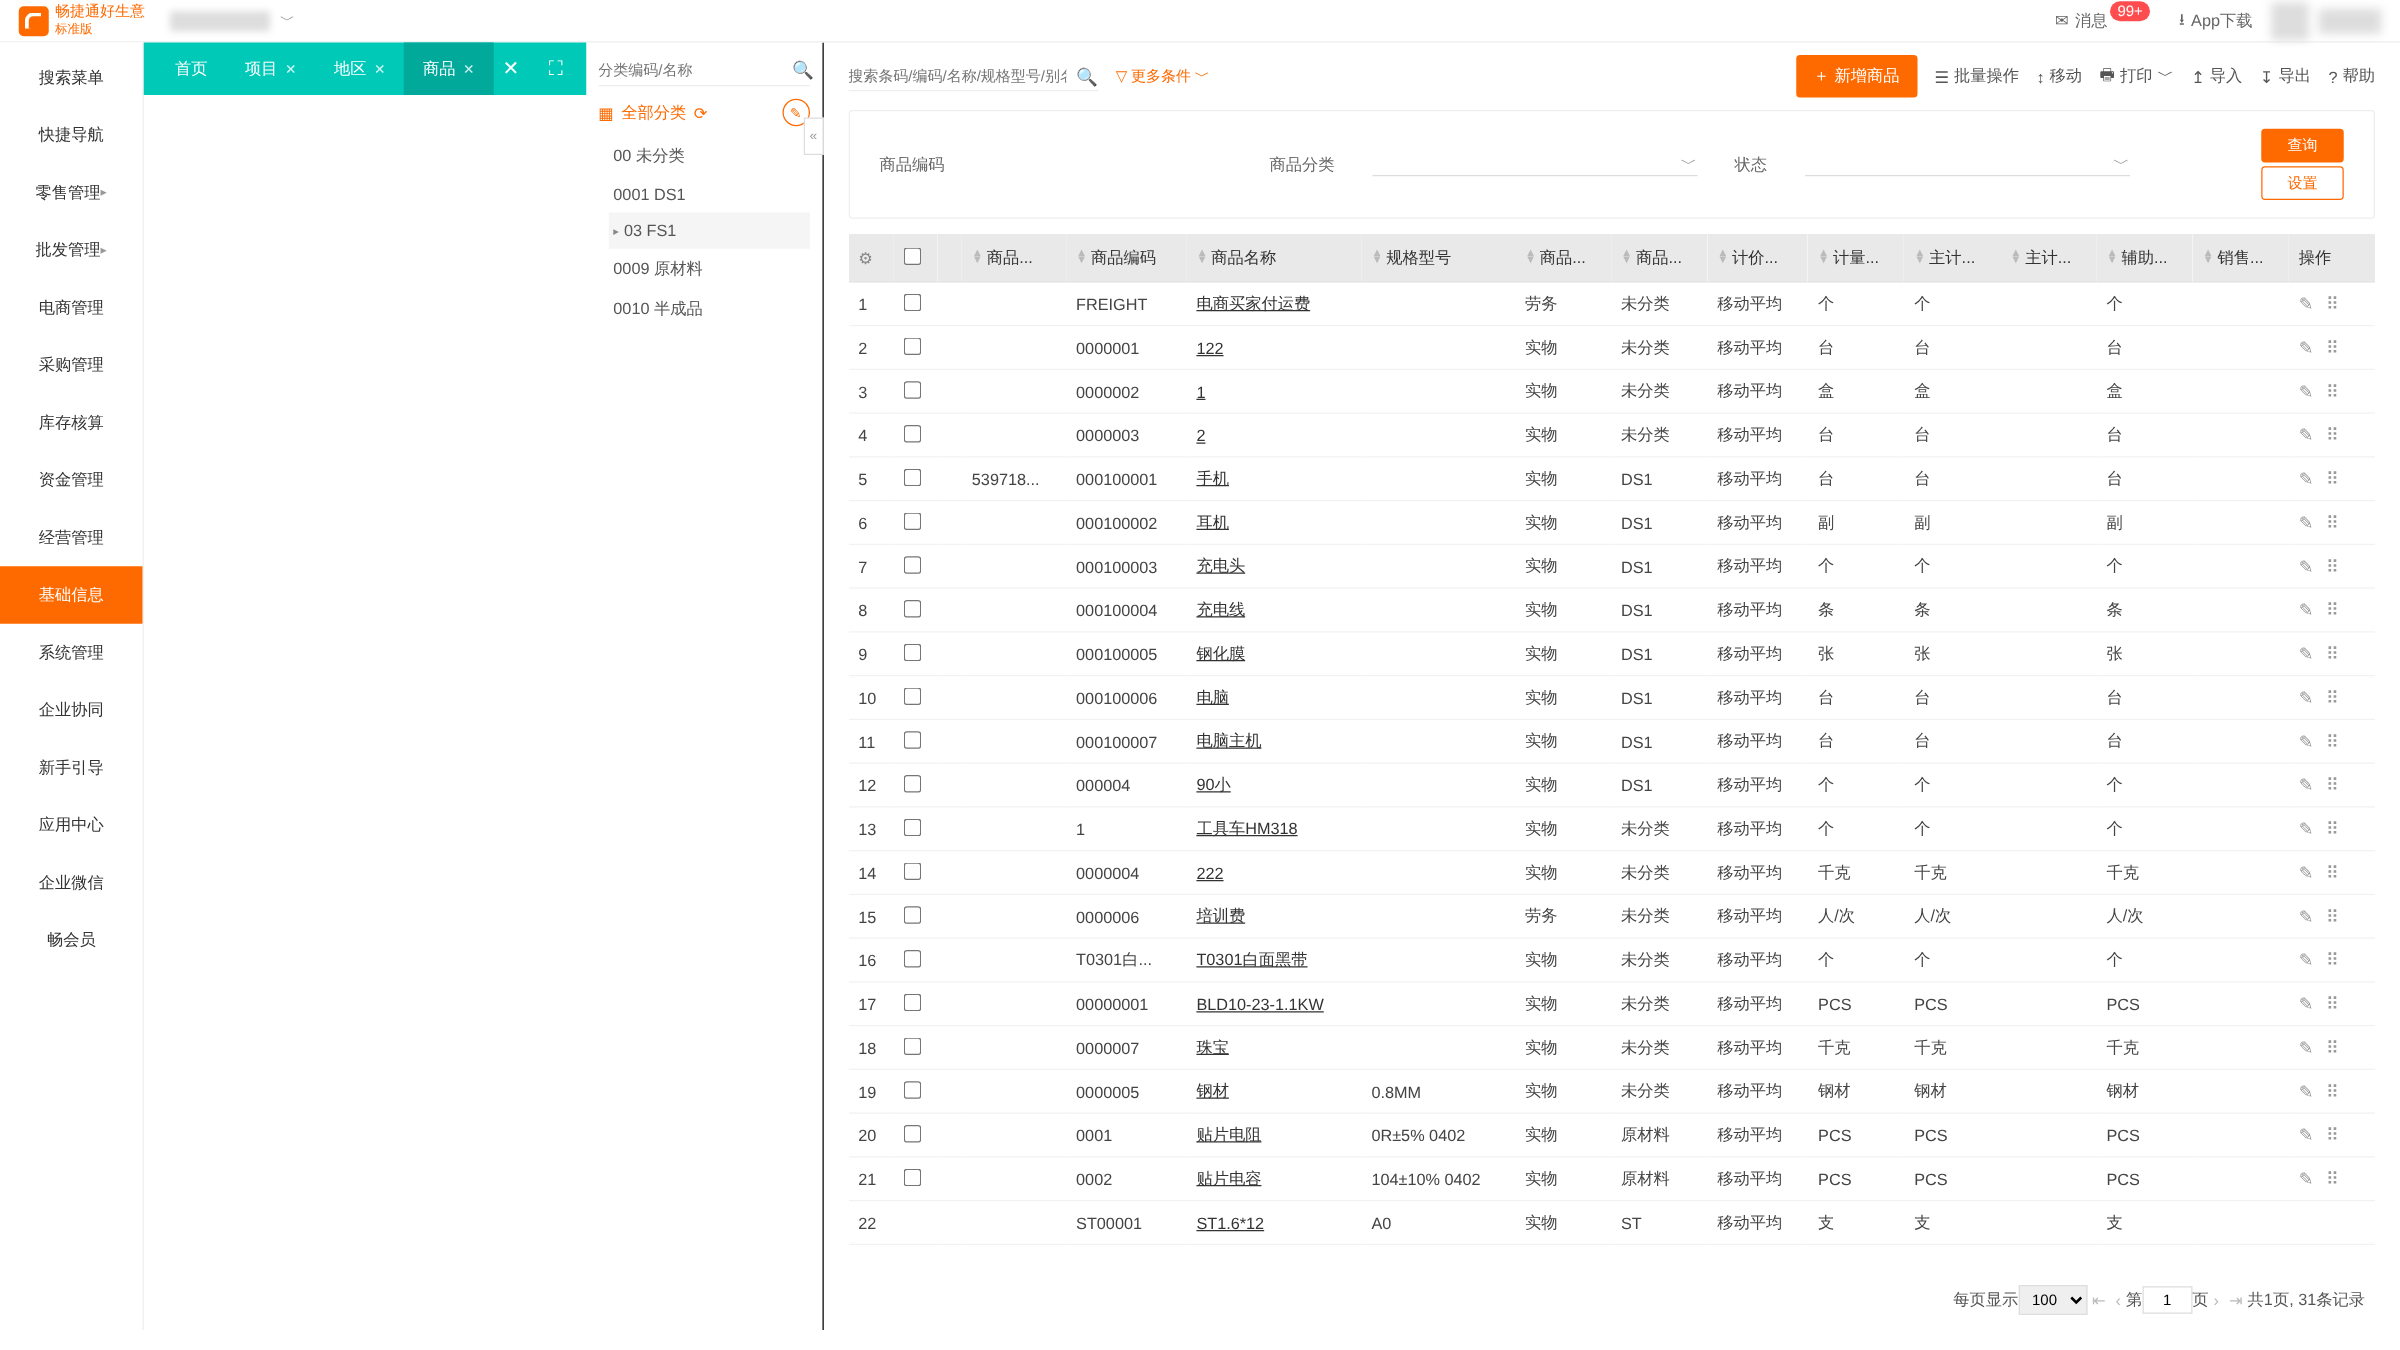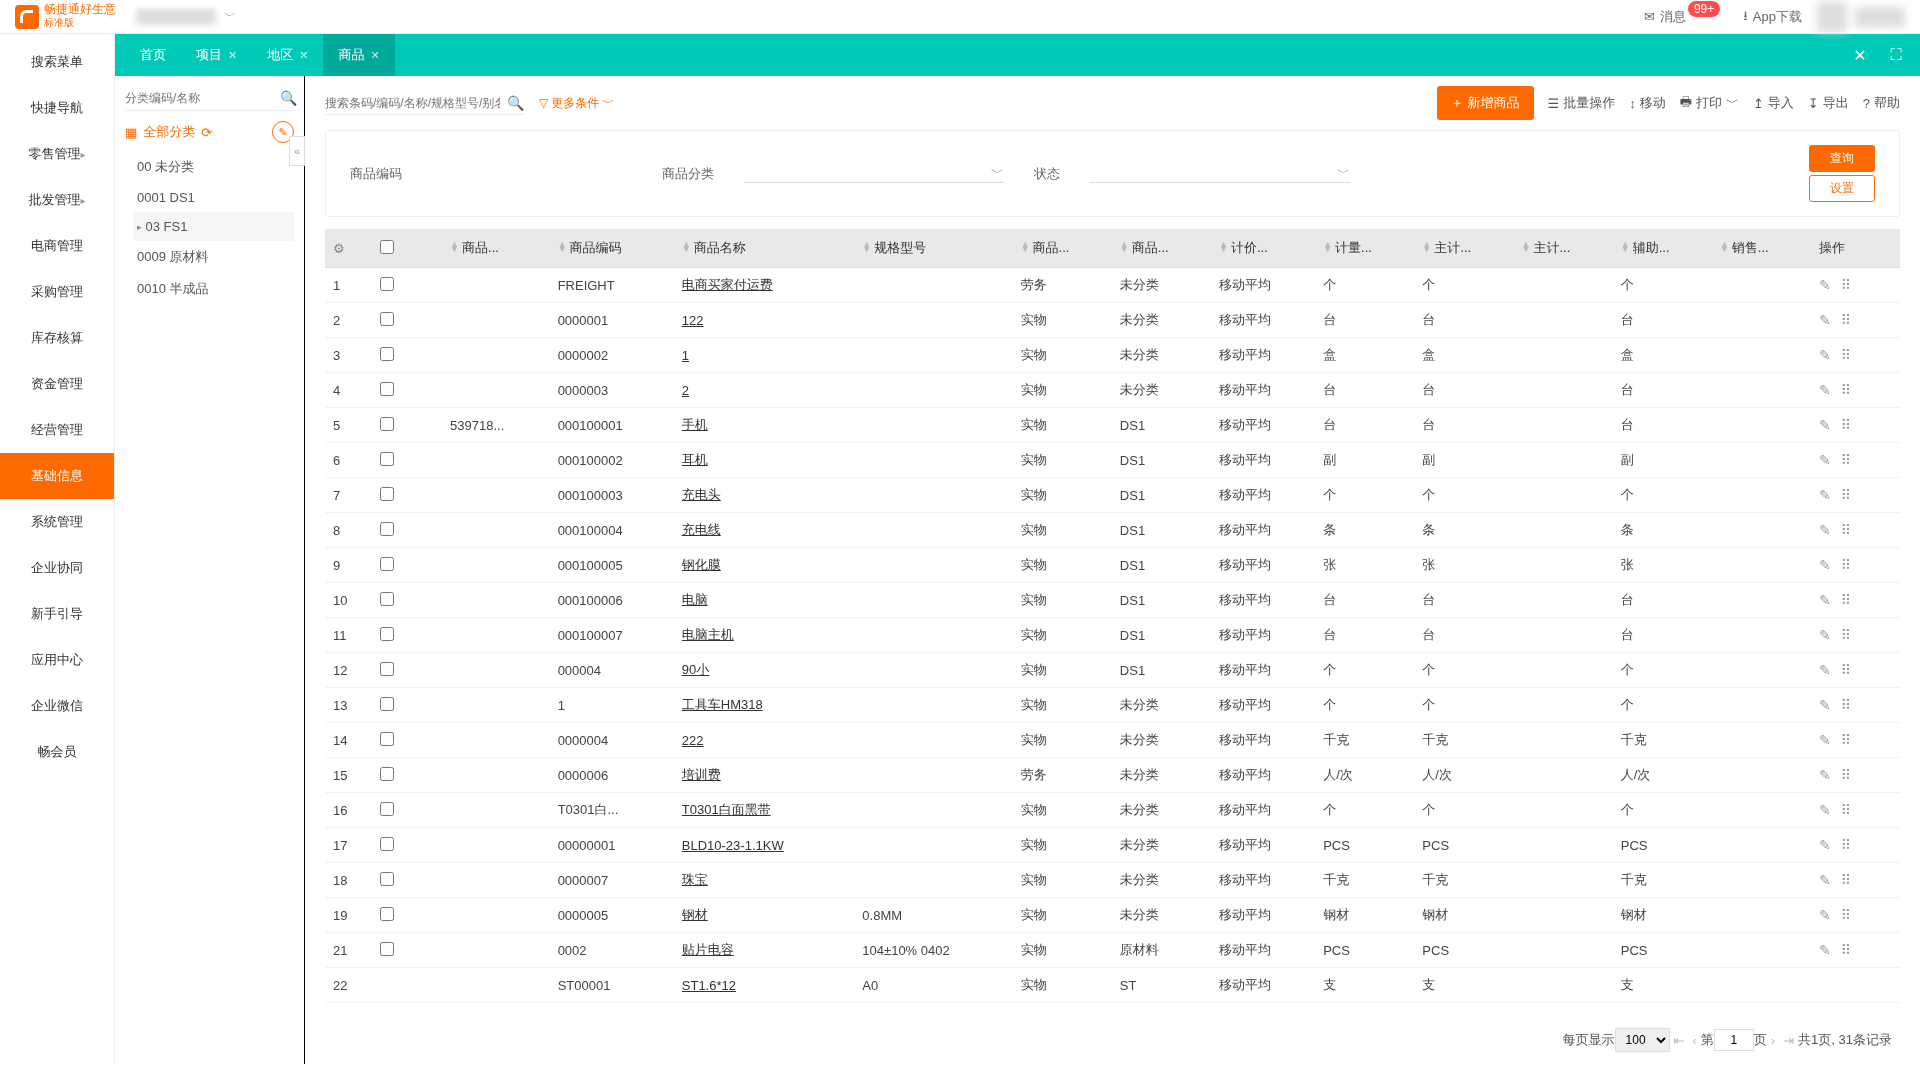--- a/index.html
+++ b/index.html
@@ -15,21 +15,21 @@
 .spacer{flex:1}
 .tr-item{display:flex;align-items:center;gap:5px;margin-left:20px;color:#666;cursor:pointer;font-size:13px}
 .msg-badge{background:#ff4d4f;color:#fff;border-radius:9px;padding:1px 6px;font-size:12px;position:relative;top:-8px;left:-3px}
 .avatar{width:30px;height:30px;background:#ddd;filter:blur(4px);margin-left:15px}
 .avatar2{width:50px;height:20px;background:#ddd;filter:blur(4px);margin-left:8px}
 .layout{display:flex;height:calc(100% - 50px)}
 .sidebar{width:115px;background:#fff;border-right:1px solid #eee;padding-top:5px}
 .sb-item{padding:14px 18px;font-size:13px;color:#333;cursor:pointer;display:flex;align-items:center;justify-content:center}
 .sb-item.active{background:#ff6a00;color:#fff}
 .sb-caret{font-size:10px;color:#999}
-.main{flex:1;display:flex;flex-direction:column}
+.main{flex:1;display:flex;flex-direction:row}
 .tabbar{height:42px;background:#00c9b7;display:flex;align-items:center;padding:0 10px}
 .tab{padding:0 15px;height:42px;display:flex;align-items:center;gap:6px;color:#fff;font-size:13px;cursor:pointer}
 .tab.active{background:#00a99a}
 .tab-close{font-size:11px;opacity:.8}
 .tabbar-right{margin-left:auto;display:flex;gap:8px}
 .tb-btn{width:28px;height:28px;display:flex;align-items:center;justify-content:center;color:#fff;cursor:pointer;font-size:16px}
 .content{flex:1;display:flex;overflow:hidden}
 .catpanel{width:190px;border-right:1px solid #000000;padding:10px;position:relative}
 .cat-search{display:flex;align-items:center;border-bottom:1px solid #eee;padding:4px 0;margin-bottom:10px}
 .cat-search input{border:none;outline:none;flex:1;font-size:12px;color:#999}
@@ -637,20 +637,38 @@
                   <td>未分类</td>
                   <td>移动平均</td>
                   <td>钢材</td>
                   <td>钢材</td>
                   <td></td>
                   <td>钢材</td>
                   <td></td>
                   <td><span class="op-ico">✎</span><span class="op-ico">⠿</span></td>
                 </tr>
                 <tr>
+                  <td>20</td>
+                  <td><input type="checkbox" class="chk" style=""></td>
+                  <td></td>
+                  <td></td>
+                  <td>0001</td>
+                  <td class="linkc">贴片电阻</td>
+                  <td>0R±5% 0402</td>
+                  <td>实物</td>
+                  <td>原材料</td>
+                  <td>移动平均</td>
+                  <td>PCS</td>
+                  <td>PCS</td>
+                  <td></td>
+                  <td>PCS</td>
+                  <td></td>
+                  <td><span class="op-ico">✎</span><span class="op-ico">⠿</span></td>
+                </tr>
+                <tr>
                   <td>21</td>
                   <td><input type="checkbox" class="chk" style=""></td>
                   <td></td>
                   <td></td>
                   <td>0002</td>
                   <td class="linkc">贴片电容</td>
                   <td>104±10% 0402</td>
                   <td>实物</td>
                   <td>原材料</td>
                   <td>移动平均</td>

